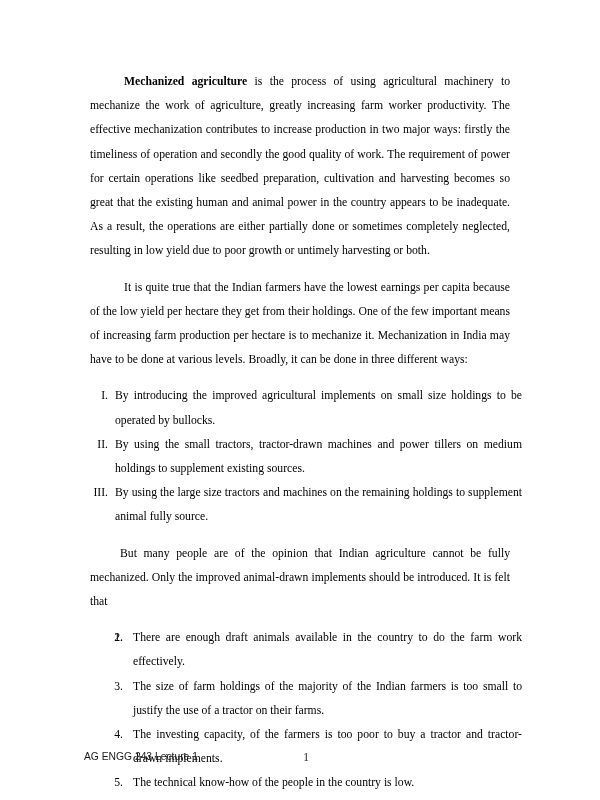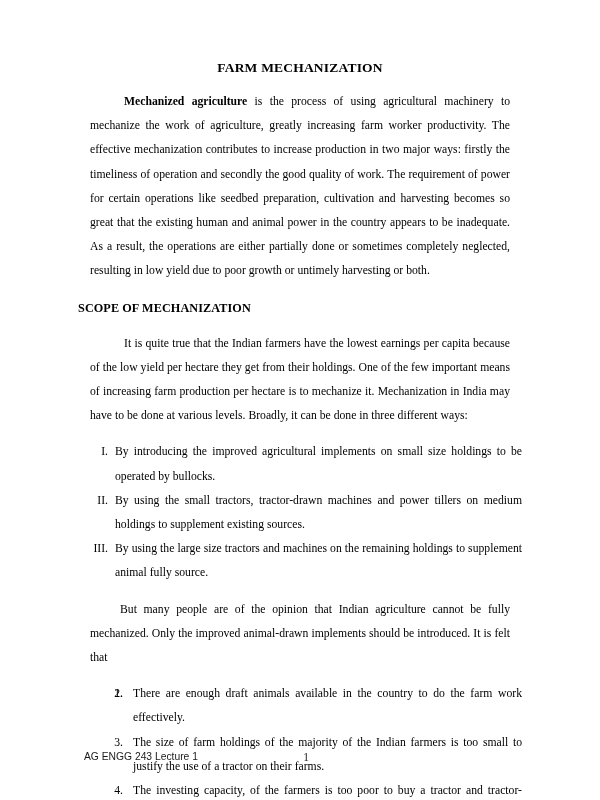--- a/index.html
+++ b/index.html
@@ -149,25 +149,23 @@
     color: #1a1a1a;
   }
 </style>
 </head>
 <body>
 
 <div class="page">
 
   <div class="content">
 
-    <h1 class="doc-title">FARM MECHANIZATION</h1>
 
     <p class="para"><span class="para-lead">Mechanized agriculture</span><span> is the process of using agricultural machinery to mechanize the work of agriculture, greatly increasing farm worker productivity. The effective mechanization contributes to increase production in two major ways: firstly the timeliness of operation and secondly the good quality of work. The requirement of power for certain operations like seedbed preparation, cultivation and harvesting becomes so great that the existing human and animal power in the country appears to be inadequate. As a result, the operations are either partially done or sometimes completely neglected, resulting in low yield due to poor growth or untimely harvesting or both.</span></p>
 
-    <h2 class="section-heading">SCOPE OF MECHANIZATION</h2>
 
     <p class="para">It is quite true that the Indian farmers have the lowest earnings per capita because of the low yield per hectare they get from their holdings. One of the few important means of increasing farm production per hectare is to mechanize it. Mechanization in India may have to be done at various levels. Broadly, it can be done in three different ways:</p>
 
     <div class="roman-list">
 
       <div class="li-row">
         <span class="marker">I.</span>
         <span class="li-text">By introducing the improved agricultural implements on small size holdings to be operated by bullocks.</span>
       </div>
 

